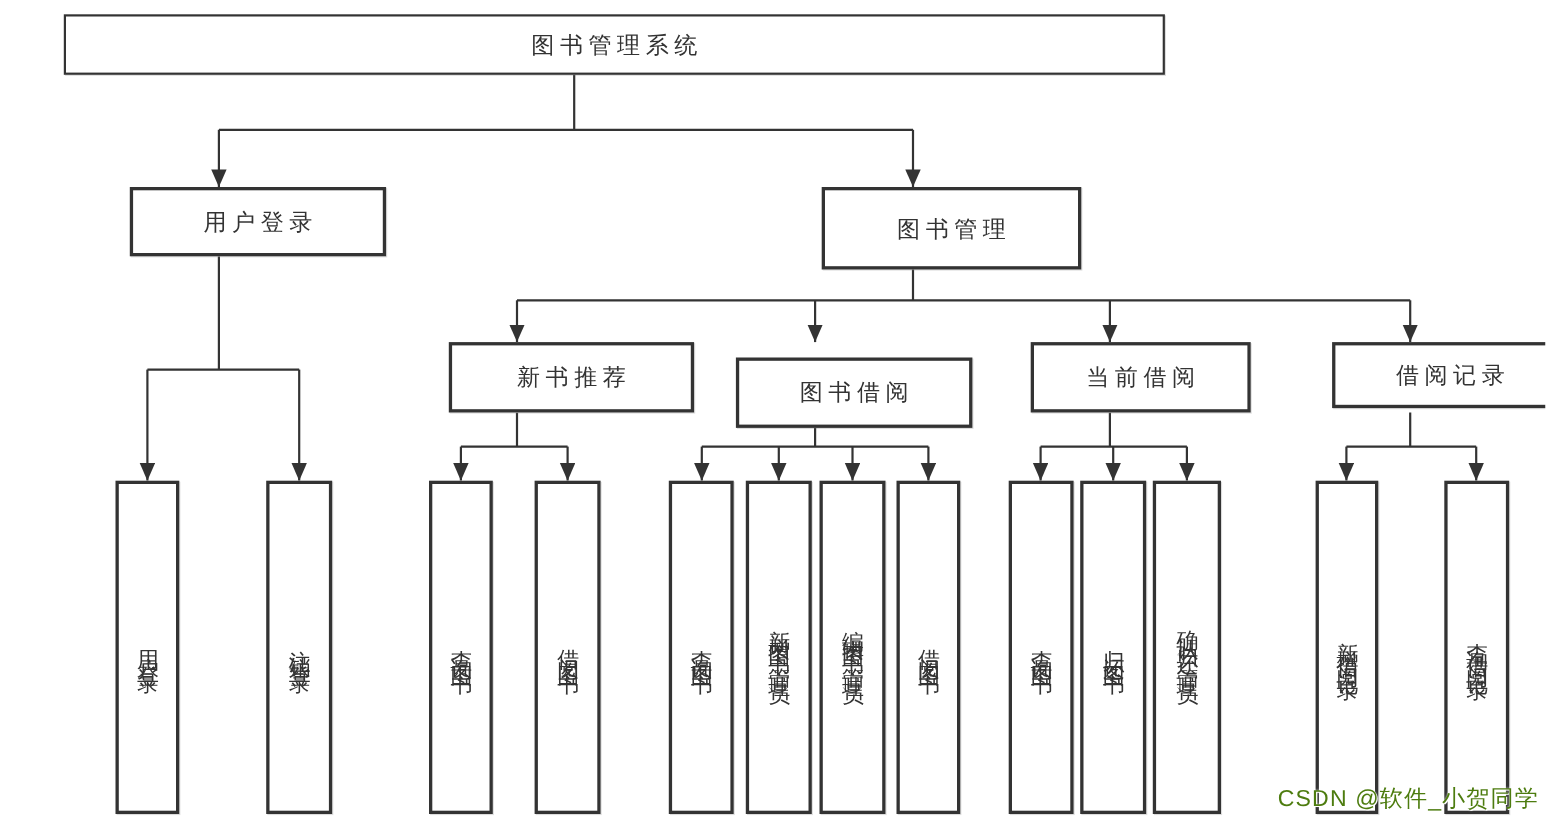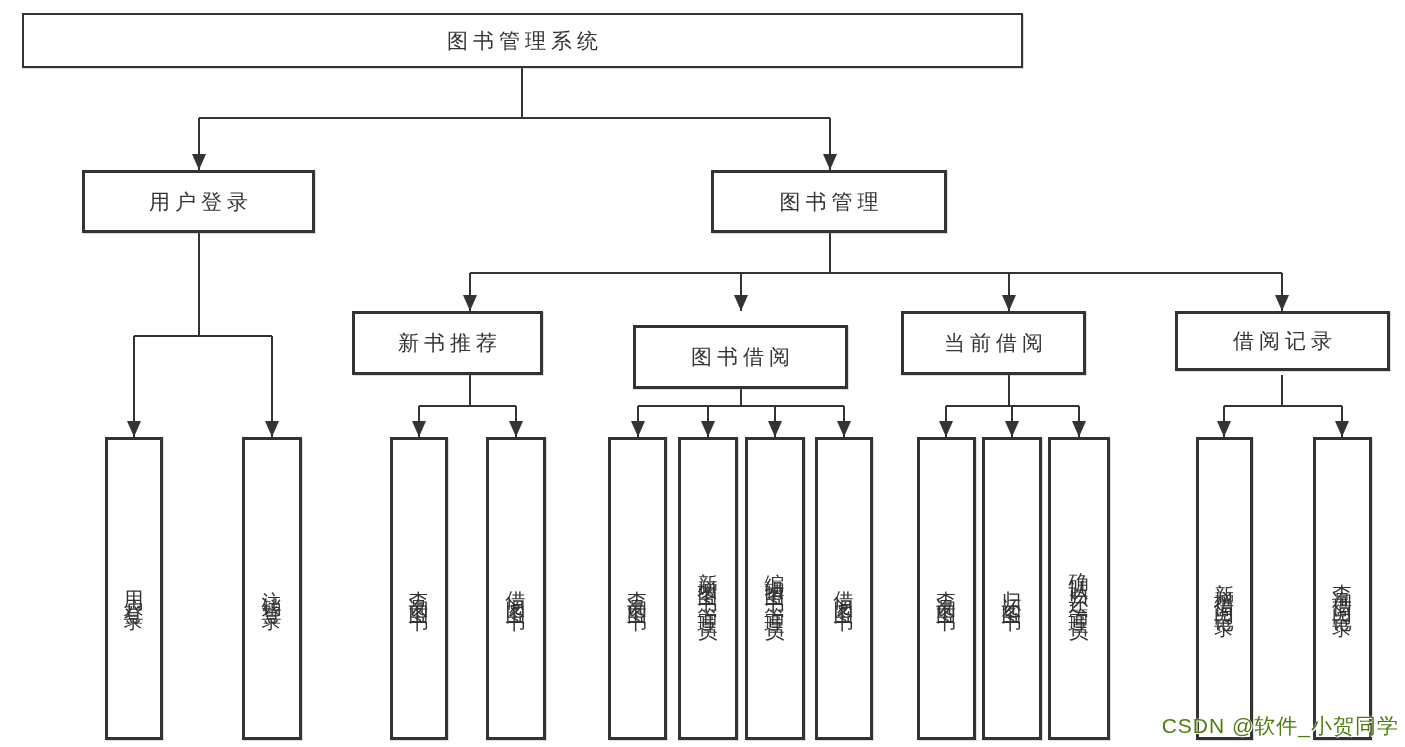--- a/index.html
+++ b/index.html
@@ -27,20 +27,21 @@
     align-items: center;
     justify-content: center;
     z-index: 2;
     box-shadow: 1px 1px 0 rgba(120,120,120,0.25);
   }
   .lvl-root, .lvl2, .lvl3 {
     font-size: 21px;
     letter-spacing: 5px;
     padding-left: 5px; 
     white-space: nowrap;
+    margin-left: 36px;
   }
   .lvl2, .lvl3 { border-width: 3px; }
   .leaf { border-width: 3px; }
   .vtext {
     writing-mode: vertical-rl;
     text-orientation: mixed;
     font-size: 20px;
     line-height: 1;
     letter-spacing: 7px;
     white-space: nowrap;
@@ -94,25 +95,25 @@
     <path d="M946,406 V437" fill="none" stroke="#333333" stroke-width="2" marker-end="url(#arw)"></path>
     <path d="M1012,406 V437" fill="none" stroke="#333333" stroke-width="2" marker-end="url(#arw)"></path>
     <path d="M1079,406 V437" fill="none" stroke="#333333" stroke-width="2" marker-end="url(#arw)"></path>
     <path d="M1224,406 V437" fill="none" stroke="#333333" stroke-width="2" marker-end="url(#arw)"></path>
     <path d="M1342,406 V437" fill="none" stroke="#333333" stroke-width="2" marker-end="url(#arw)"></path>
   </svg>
 
   <div class="box lvl-root" style="left:22px; top:13px; width:1001px; height:55px;">图书管理系统</div>
 
   <div class="box lvl2" style="left:82px; top:170px; width:233px; height:63px;">用户登录</div>
-  <div class="box lvl2" style="left:711px; top:170px; width:236px; height:63px;">图书管理</div>
+  <div class="box lvl2" style="left:711px; top:170px; width:236px; height:75px;">图书管理</div>
 
-  <div class="box lvl3" style="left:352px; top:311px; width:191px; height:64px;">新书推荐</div>
+  <div class="box lvl3" style="left:372px; top:311px; width:223px; height:64px;">新书推荐</div>
   <div class="box lvl3" style="left:633px; top:325px; width:215px; height:64px;">图书借阅</div>
-  <div class="box lvl3" style="left:901px; top:311px; width:185px; height:64px;">当前借阅</div>
+  <div class="box lvl3" style="left:901px; top:311px; width:200px; height:64px;">当前借阅</div>
   <div class="box lvl3" style="left:1175px; top:311px; width:215px; height:60px;">借阅记录</div>
 
   <div class="box leaf" style="left:105px; top:437px; width:58px; height:303px;">
     <span class="vtext">用户登录</span>
   </div>
   <div class="box leaf" style="left:242px; top:437px; width:60px; height:303px;">
     <span class="vtext">注销登录</span>
   </div>
 
   <div class="box leaf" style="left:390px; top:437px; width:58px; height:303px;">

